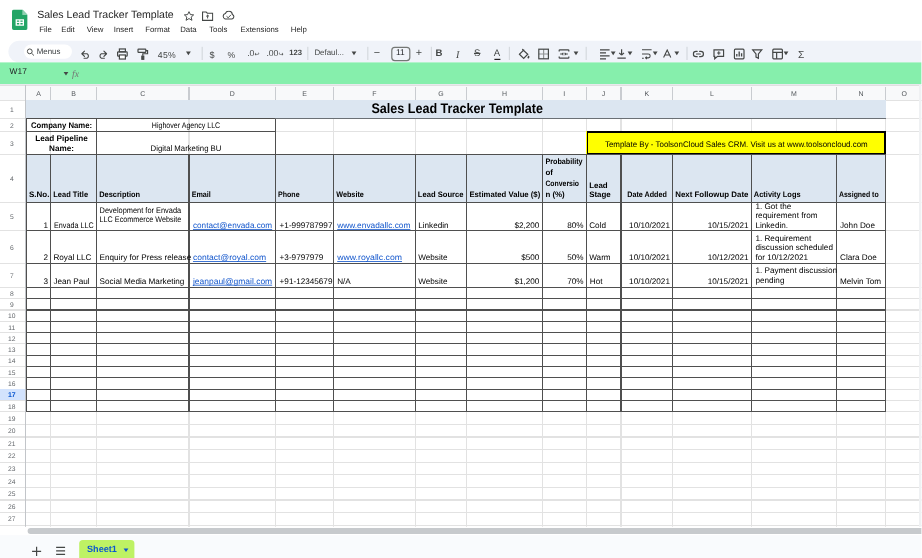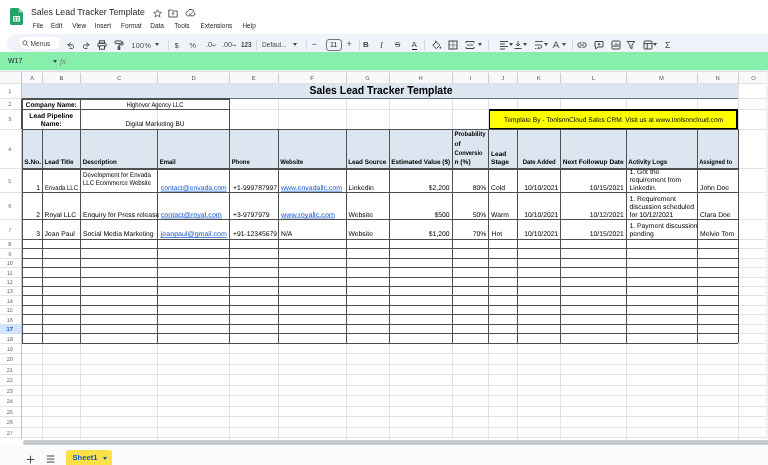--- a/index.html
+++ b/index.html
@@ -22,21 +22,21 @@
 .sep { position:absolute; top:39px; width:1px; height:11px; background:#d5d9de; }
 .arr { position:absolute; width:0; height:0; border-left:2.8px solid transparent;
   border-right:2.8px solid transparent; border-top:3.2px solid #444746; }
 
 #fbar { position:absolute; left:0; top:52.4px; width:768px; height:18.1px; background:#86efac; }
 
 #hscroll { position:absolute; left:23px; top:439.6px; width:745px; height:5.6px;
   background:#c7cacd; border-radius:3px 0 0 3px; }
 #tabbar { position:absolute; left:0; top:446px; width:768px; height:19px; background:#f9fbfd; }
 #stab { position:absolute; left:66px; top:4.2px; width:46px; height:14.8px;
-  background:#fde047; border-radius:3px 3px 0 0; }
+  background:#bef264; border-radius:3px 3px 0 0; }
 #stab span { position:absolute; left:6.5px; top:3px; font-size:7.6px; font-weight:bold; color:#0b57d0; }
 #stab .arr { left:37px; top:6.5px; border-top-color:#0b57d0; }
 </style></head>
 <body>
 <div id="app">
 
 <svg id="logo" width="13" height="17" viewBox="0 0 13 17">
  <path d="M1.5 0 H8.6 L13 4.4 V15.5 A1.5 1.5 0 0 1 11.5 17 H1.5 A1.5 1.5 0 0 1 0 15.5 V1.5 A1.5 1.5 0 0 1 1.5 0 Z" fill="#23a566"></path>
  <path d="M8.6 0 L13 4.4 H8.6 Z" fill="#8ed1b1"></path>
  <path d="M3 8 H10 V13.5 H3 Z M4.1 9.1 V10.2 H6 V9.1 Z M7 9.1 V10.2 H8.9 V9.1 Z M4.1 11.2 V12.4 H6 V11.2 Z M7 11.2 V12.4 H8.9 V11.2 Z" fill="#fff" fill-rule="evenodd"></path>
@@ -122,21 +122,21 @@
       <rect x="1" y="1" width="8" height="8" rx="0.8"></rect>
       <path d="M3 7 V5 M5 7 V3 M7 7 V4.3" stroke-width="1.1"></path>
     </svg>
 <svg class="ti" style="left:626.0px;top:40.0px" width="10" height="10" viewBox="0 0 10 10" fill="none" stroke="#444746" stroke-width="1">
       <path d="M1.2 1.5 H8.8 L6 5 V8.6 L4 7.6 V5 Z"></path>
     </svg>
 <svg class="ti" style="left:643.0px;top:40.0px" width="10" height="10" viewBox="0 0 10 10" fill="none" stroke="#444746" stroke-width="1">
       <rect x="1" y="1" width="8" height="8" rx="0.8"></rect>
       <path d="M1 3.6 H9 M4.2 3.6 V9"></path>
     </svg>
-<div class="tt" style="left:131.5px;top:40.8px;font-size:7.2px;letter-spacing:0.3px">100%</div>
+<div class="tt" style="left:131.5px;top:40.8px;font-size:7.2px;letter-spacing:0.3px">45%</div>
 <div class="tt" style="left:174.5px;top:40.6px;font-size:7.6px">$</div>
 <div class="tt" style="left:189.5px;top:41px;font-size:7.2px">%</div>
 <div class="tt" style="left:206px;top:40.4px;font-size:7.2px">.0<span style="font-size:5px">↩</span></div>
 <div class="tt" style="left:222px;top:40.4px;font-size:7.2px">.00<span style="font-size:5px">↪</span></div>
 <div class="tt" style="left:241px;top:41.4px;font-size:6.4px;font-weight:bold">123</div>
 <div class="tt" style="left:262px;top:41.4px;font-size:6.6px">Defaul...</div>
 <div class="tt" style="left:311.5px;top:39.4px;font-size:9px">−</div>
 <div class="tt" style="left:346.5px;top:39.4px;font-size:9px">+</div>
 <div class="abs" style="left:325.5px;top:39px;width:16px;height:12px;border:1px solid #747775;border-radius:3px;"></div>
 <div class="tt" style="left:330px;top:41.2px;font-size:7px;color:#202124">11</div>

